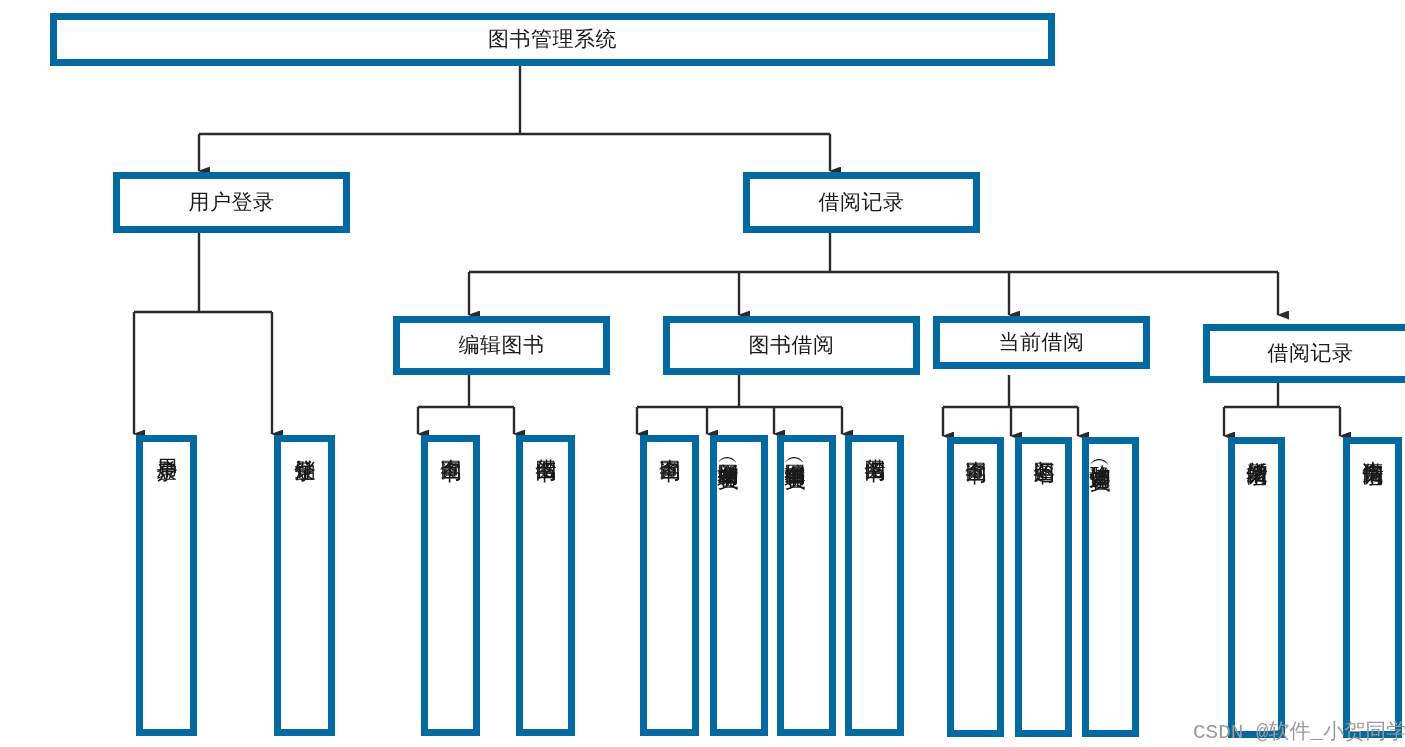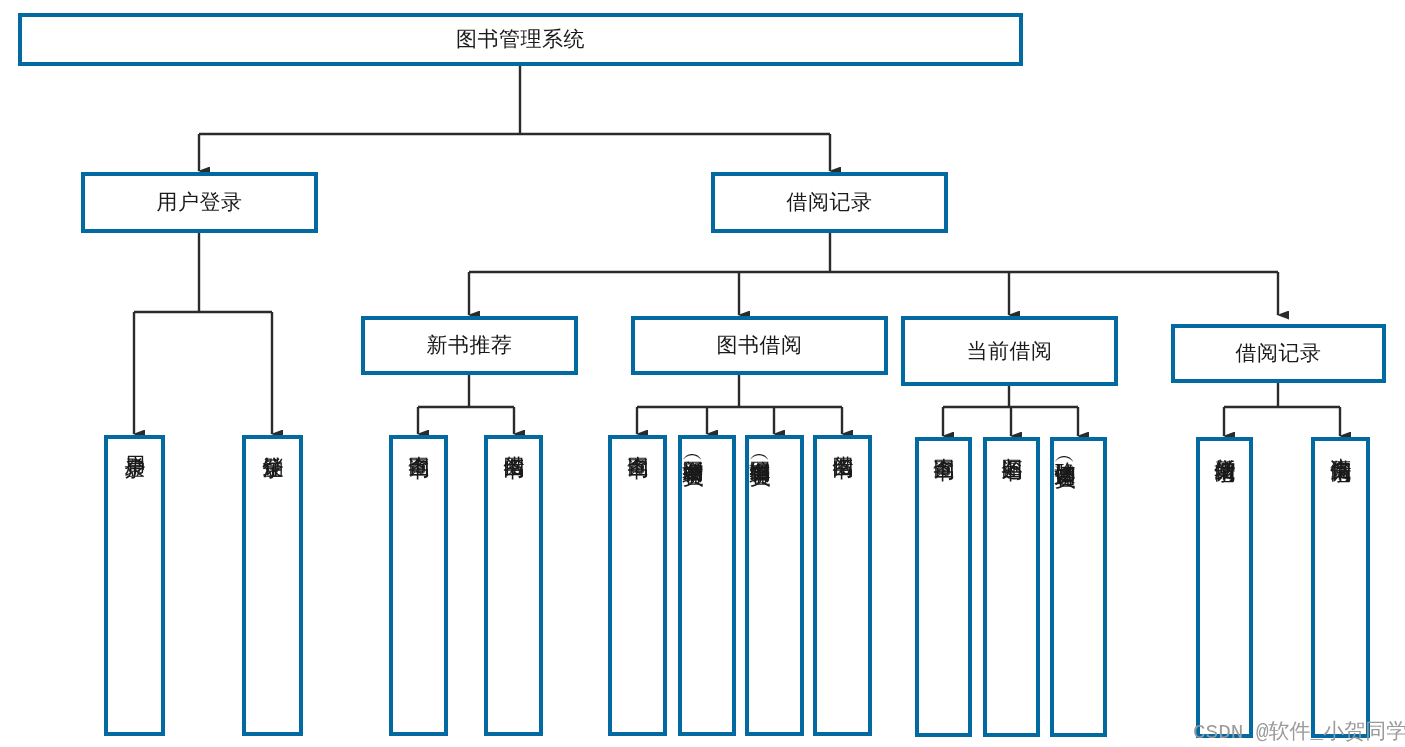--- a/index.html
+++ b/index.html
@@ -20,26 +20,27 @@
   #diagram-svg {
     position: absolute;
     left: 0;
     top: 0;
     width: 1405px;
     height: 747px;
   }
   .node-box {
     position: absolute;
     box-sizing: border-box;
-    border: 4px solid #0369a1;
+    border: 7px solid #0369a1;
     background: #ffffff;
     display: flex;
     align-items: center;
     justify-content: center;
     overflow: hidden;
+    margin-left: 32px;
   }
   .node-label {
     font-family: "DejaVu Sans", "Liberation Sans", sans-serif;
     color: #1a1a1a;
     line-height: 1.06;
     text-align: center;
     white-space: pre-wrap;
   }
   .node-h .node-label {
     font-size: 21px;
@@ -120,26 +121,26 @@
       <div class="node-box node-root node-h" style="left: 18px; top: 13px; width: 1005px; height: 53px;">
         <span class="node-label">图书管理系统</span>
       </div>
       <div class="node-box node-level1 node-h" style="left: 81px; top: 172px; width: 237px; height: 61px;">
         <span class="node-label">用户登录</span>
       </div>
       <div class="node-box node-level1 node-h" style="left: 711px; top: 172px; width: 237px; height: 61px;">
         <span class="node-label">借阅记录</span>
       </div>
       <div class="node-box node-level2 node-h" style="left: 361px; top: 316px; width: 217px; height: 59px;">
-        <span class="node-label">新书推荐</span>
+        <span class="node-label">编辑图书</span>
       </div>
       <div class="node-box node-level2 node-h" style="left: 631px; top: 316px; width: 257px; height: 59px;">
         <span class="node-label">图书借阅</span>
       </div>
-      <div class="node-box node-level2 node-h" style="left: 901px; top: 316px; width: 217px; height: 70px; align-items: center;">
+      <div class="node-box node-level2 node-h" style="left: 901px; top: 316px; width: 217px; height: 53px; align-items: center;">
         <span class="node-label">当前借阅</span>
       </div>
       <div class="node-box node-level2 node-h" style="left: 1171px; top: 324px; width: 215px; height: 59px;">
         <span class="node-label">借阅记录</span>
       </div>
       <div class="node-box node-leaf node-v" style="left: 104px; top: 435px; width: 61px; height: 301px; justify-content: center; padding-top: 0px;">
         <span class="node-label">用户登录</span>
       </div>
       <div class="node-box node-leaf node-v" style="left: 242px; top: 435px; width: 61px; height: 301px; justify-content: center; padding-top: 0px;">
         <span class="node-label">注销登录</span>

